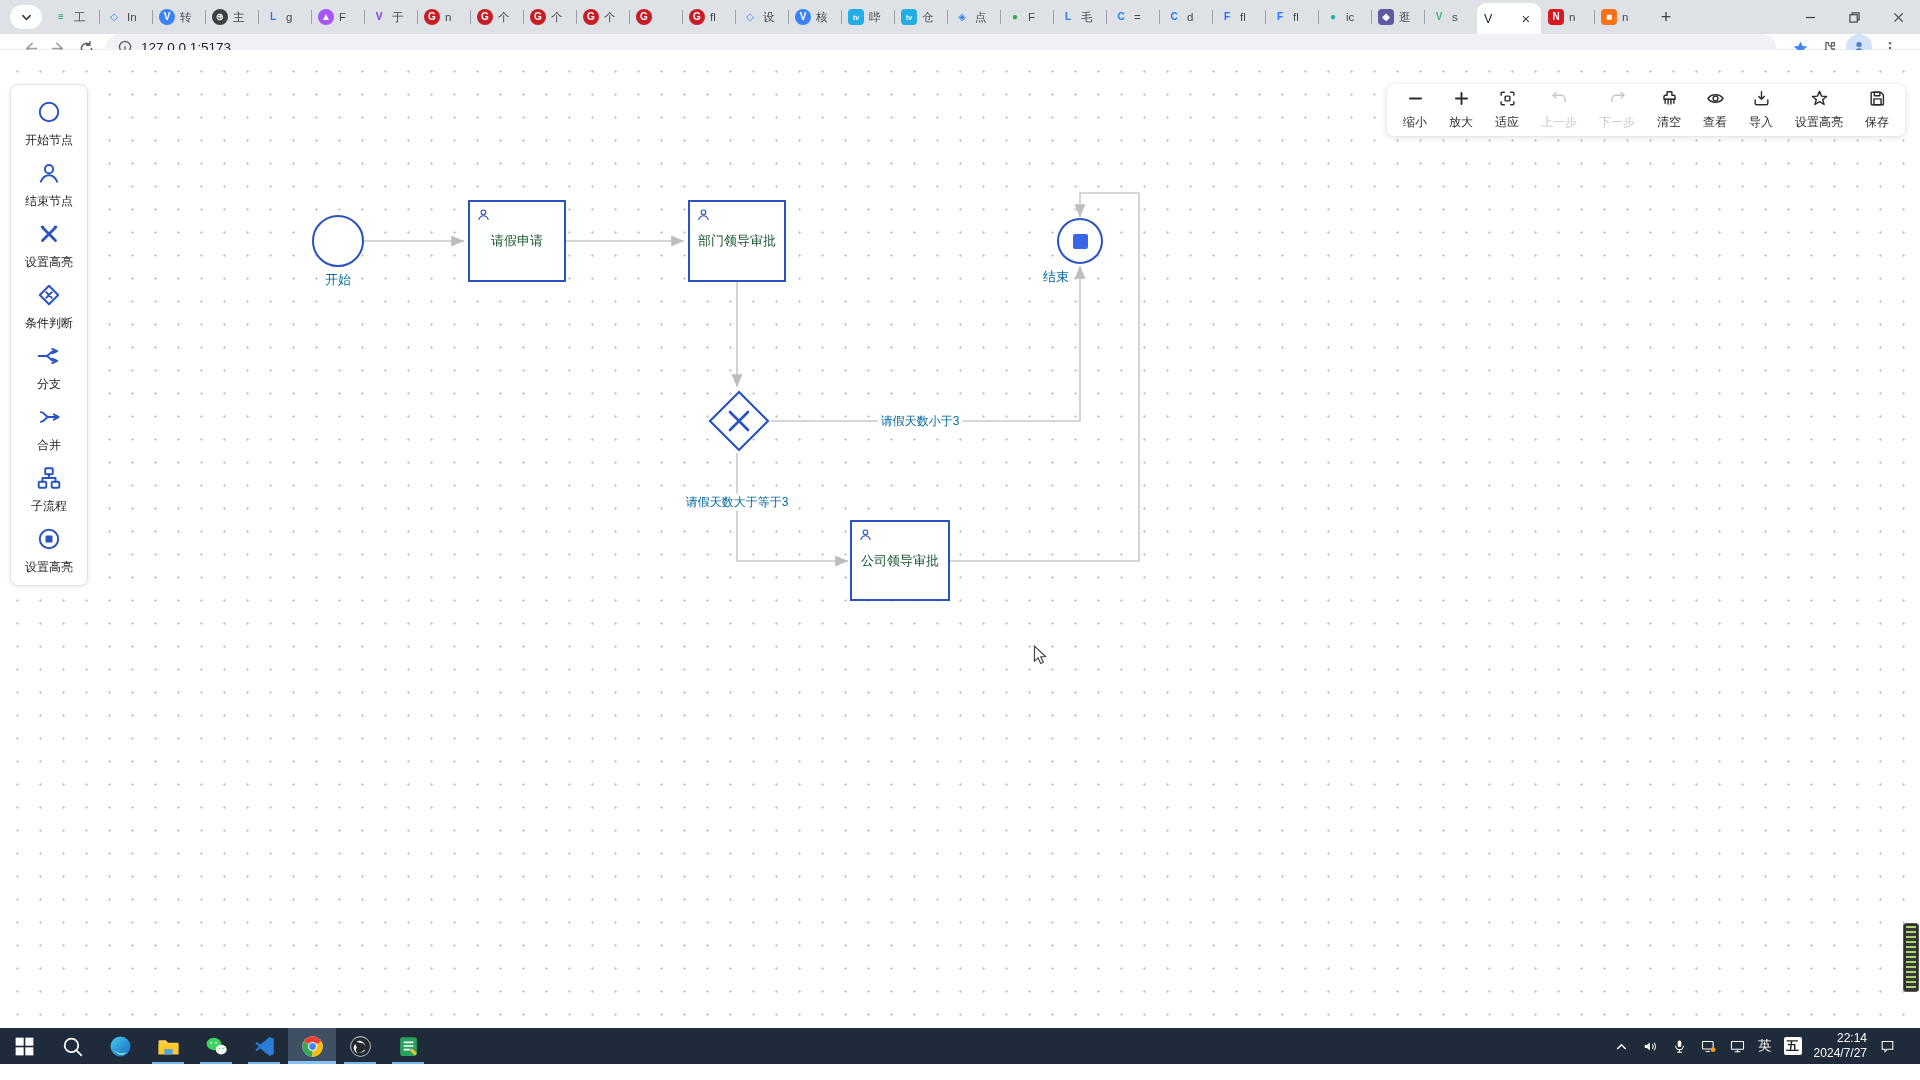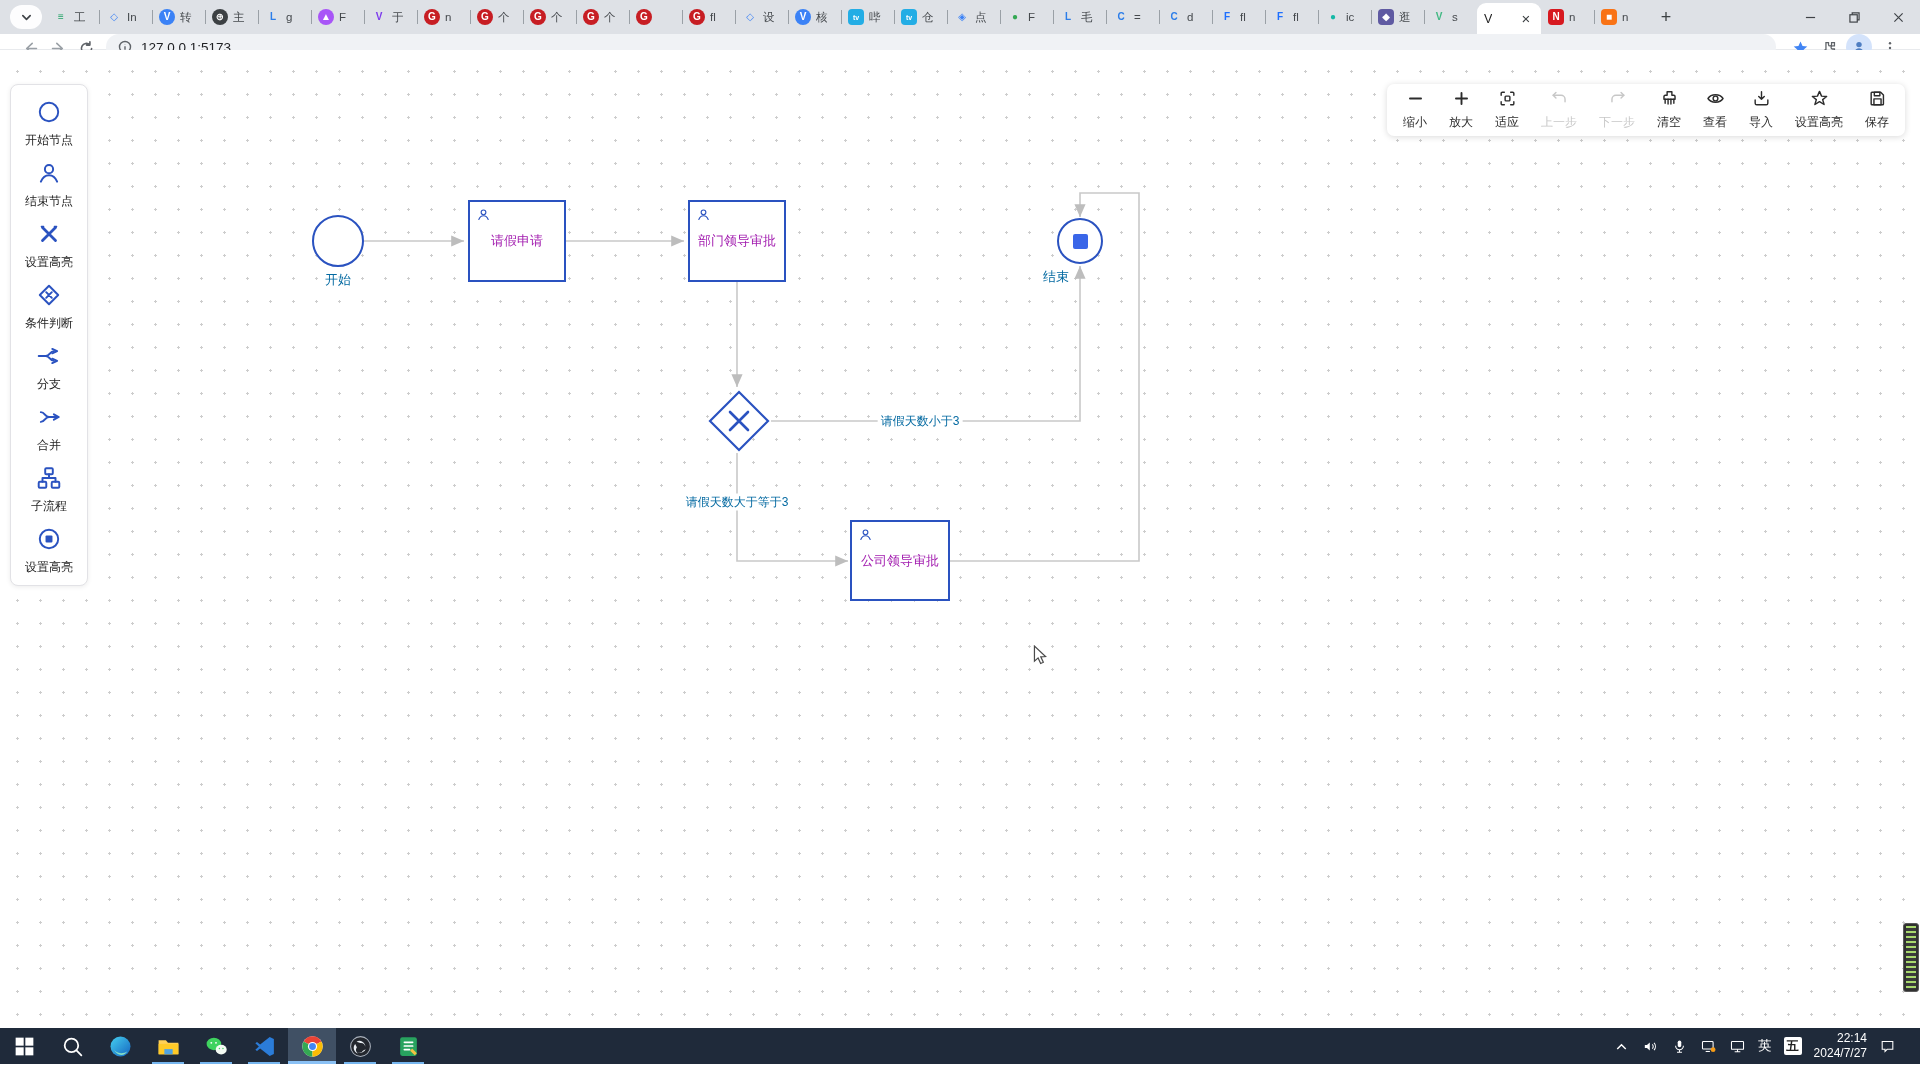--- a/index.html
+++ b/index.html
@@ -46,21 +46,21 @@
 
 .fl-toolbar{position:absolute;top:34px;right:15px;height:52px;background:#fff;border-radius:7px;box-shadow:0 1px 6px rgba(0,0,0,.15);display:flex;align-items:center;padding:0 16px;gap:22px;z-index:5}
 .tb-item{display:flex;flex-direction:column;align-items:center;color:#2c2c2c;cursor:pointer}
 .tb-item svg{width:19px;height:19px}
 .tb-label{font-size:12px;margin-top:2px;white-space:nowrap}
 .tb-item.disabled{color:#c7c7c7;cursor:default}
 
 #edges{position:absolute;left:0;top:0;width:1920px;height:978px;pointer-events:none}
 .flow-node.task{position:absolute;background:#fff;border:2px solid #2a52c0;display:flex;align-items:center;justify-content:center;cursor:move;z-index:2}
 .task.emph{border-width:2.5px}
-.task .nlabel{font-size:13px;color:#a21caf;white-space:nowrap}
+.task .nlabel{font-size:13px;color:#14532d;white-space:nowrap}
 .task .node-user{position:absolute;left:6px;top:5px;width:15px;height:15px;color:#2a52c0}
 .flow-node.circle{position:absolute;border:2px solid #2a52c0;border-radius:50%;background:#fff;cursor:move;z-index:2}
 .end-square{position:absolute;inset:0;margin:auto;width:15px;height:15px;border-radius:2px}
 .node-label,.edge-label{position:absolute;transform:translate(-50%,-50%);color:#0369a1;background:#fff;padding:0 3px;white-space:nowrap;z-index:3}
 .node-label{font-size:13px}
 .edge-label{font-size:12px}
 .diamond{position:absolute;color:#2a52c0;cursor:move;z-index:2}
 .cursor{position:absolute;z-index:9;pointer-events:none}
 .meter{position:absolute;right:1px;top:873px;width:16px;height:69px;background:#303030;border:1px solid #5a5a5a;border-radius:3px;padding:2px;z-index:6}
 .meter-in{width:100%;height:100%;background:repeating-linear-gradient(180deg,#a8d86e 0 2px,#3a3a3a 2px 5px)}

